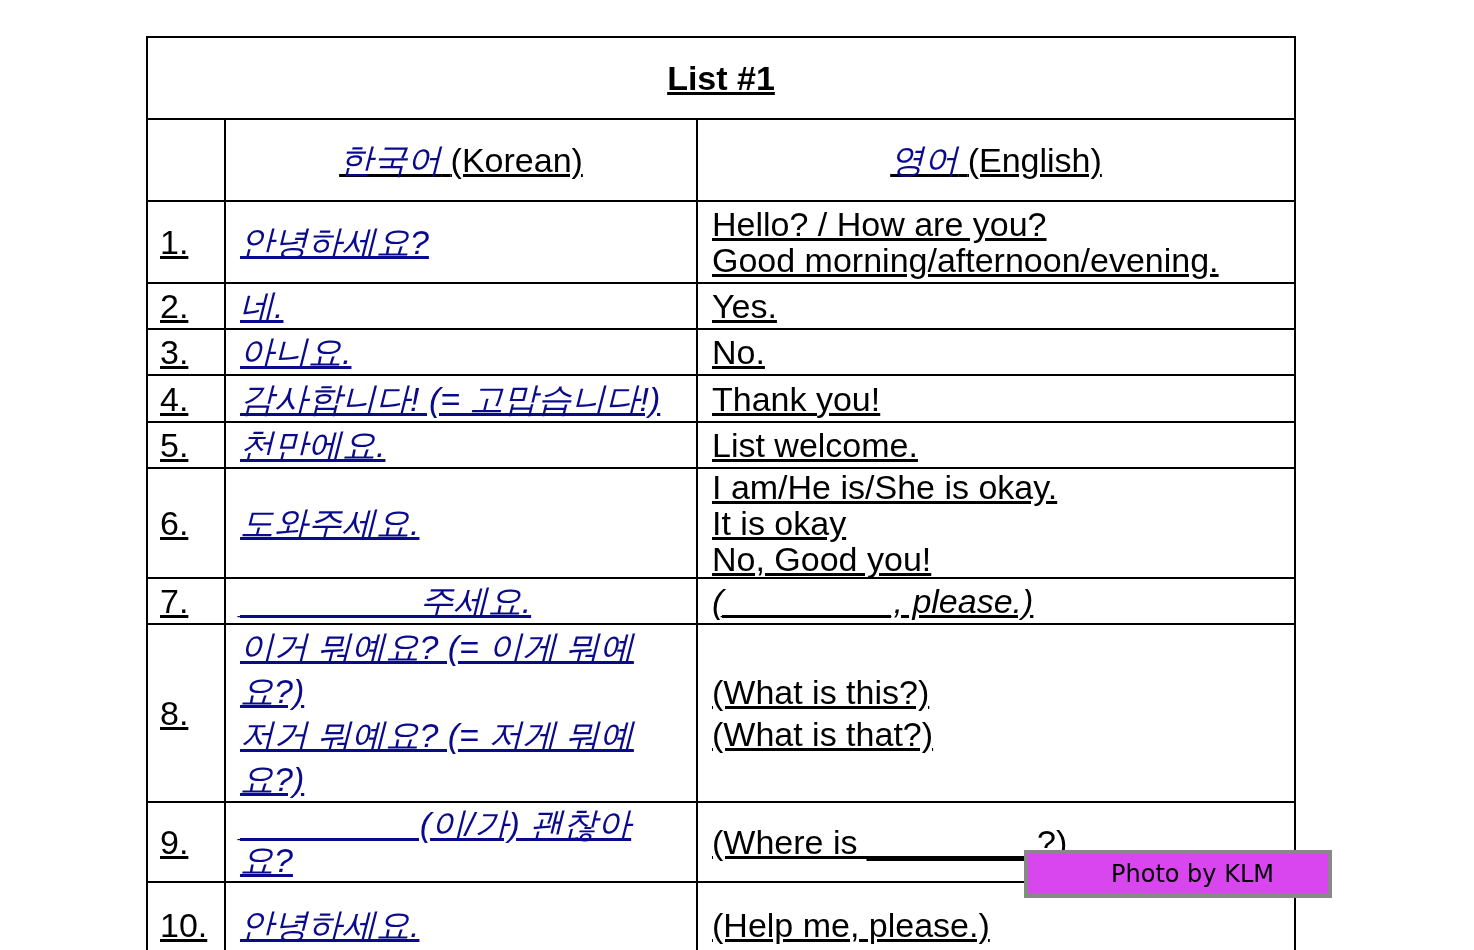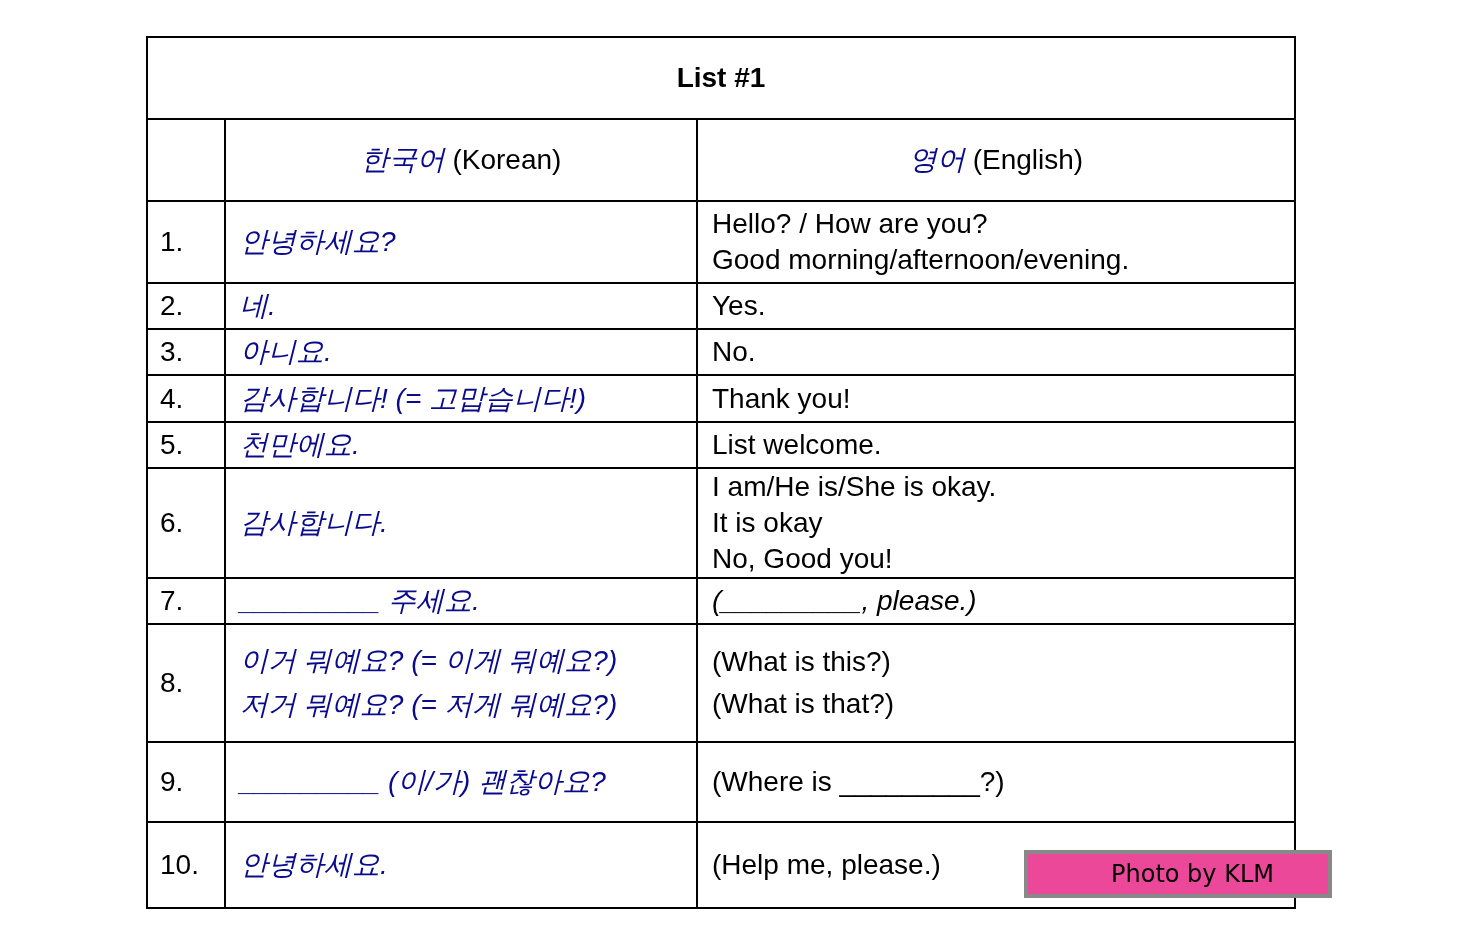--- a/index.html
+++ b/index.html
@@ -1,28 +1,28 @@
 <!DOCTYPE html>
 <html><head>
 <meta charset="utf-8">
 <style>
   html, body { margin: 0; padding: 0; background: #ffffff; }
   body { width: 1474px; height: 950px; position: relative; overflow: hidden;
          font-family: "Liberation Sans", sans-serif; color: #000; }
   table.vocab { position: absolute; left: 146px; top: 36px; width: 1148px;
                 border-collapse: collapse; table-layout: fixed; }
-  table.vocab td { border: 2px solid #000; padding: 0 14px; font-size: 28px;
-                   vertical-align: middle; line-height: 36px; }
+  table.vocab td { border: 2px solid #000; padding: 0 14px; font-size: 34px;
+                   vertical-align: middle; line-height: 36px; text-decoration: underline; }
   .title-cell { text-align: center; font-weight: bold; height: 80px; }
   .hdr { text-align: center; height: 80px; border-radius: 12px; }
   .ko { color: #0a0a8c; font-style: italic; }
   .num { padding-left: 12px !important; }
   .en-it { font-style: italic; }
   .watermark { position: absolute; left: 1024px; top: 850px; width: 308px; height: 48px;
-               border: 4px solid #888; background: #ec4899; box-sizing: border-box;
+               border: 4px solid #888; background: #d946ef; box-sizing: border-box;
                font-family: "DejaVu Sans", sans-serif; font-size: 24px;
                text-align: right; padding-right: 54px; line-height: 40px; }
 </style>
 </head>
 <body>
 
 <table class="vocab">
   <colgroup>
       <col style="width:78px">
       <col style="width:472px">
@@ -63,21 +63,21 @@
     <td class="ko">감사합니다! (= 고맙습니다!)</td>
     <td>Thank you!</td>
   </tr>
   <tr style="height:46px">
     <td class="num">5.</td>
     <td class="ko">천만에요.</td>
     <td>List welcome.</td>
   </tr>
   <tr style="height:108px">
     <td class="num">6.</td>
-    <td class="ko">감사합니다.</td>
+    <td class="ko">도와주세요.</td>
     <td>
           <div>I am/He is/She is okay.</div>
           <div>It is okay</div>
           <div>No, Good you!</div>
         </td>
   </tr>
   <tr style="height:46px">
     <td class="num">7.</td>
     <td class="ko">_________ 주세요.</td>
     <td class="en-it">(_________, please.)</td>

